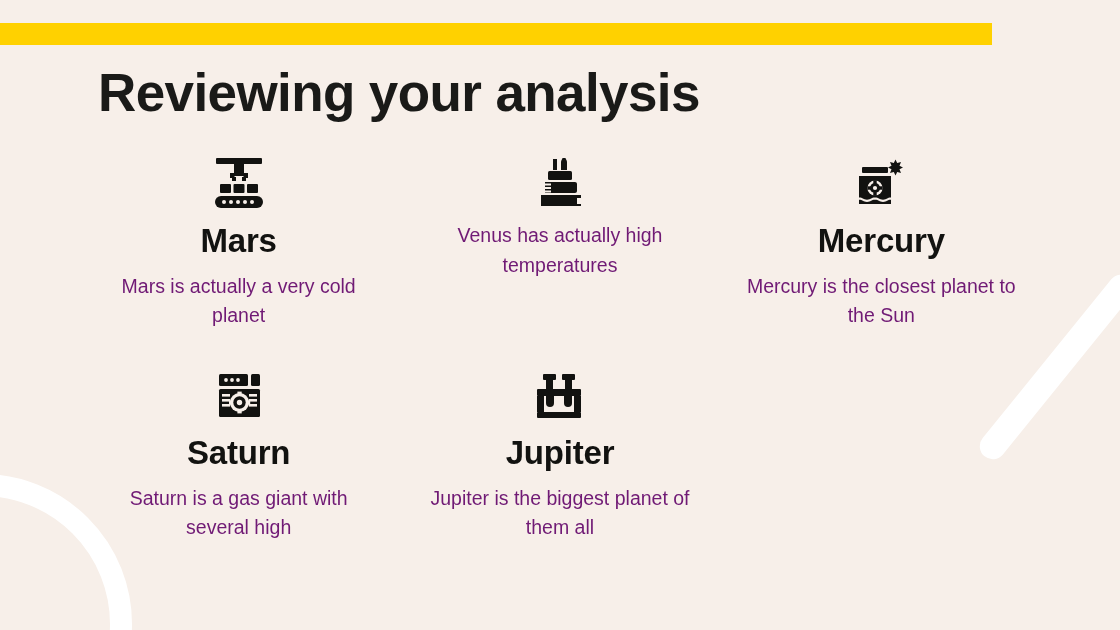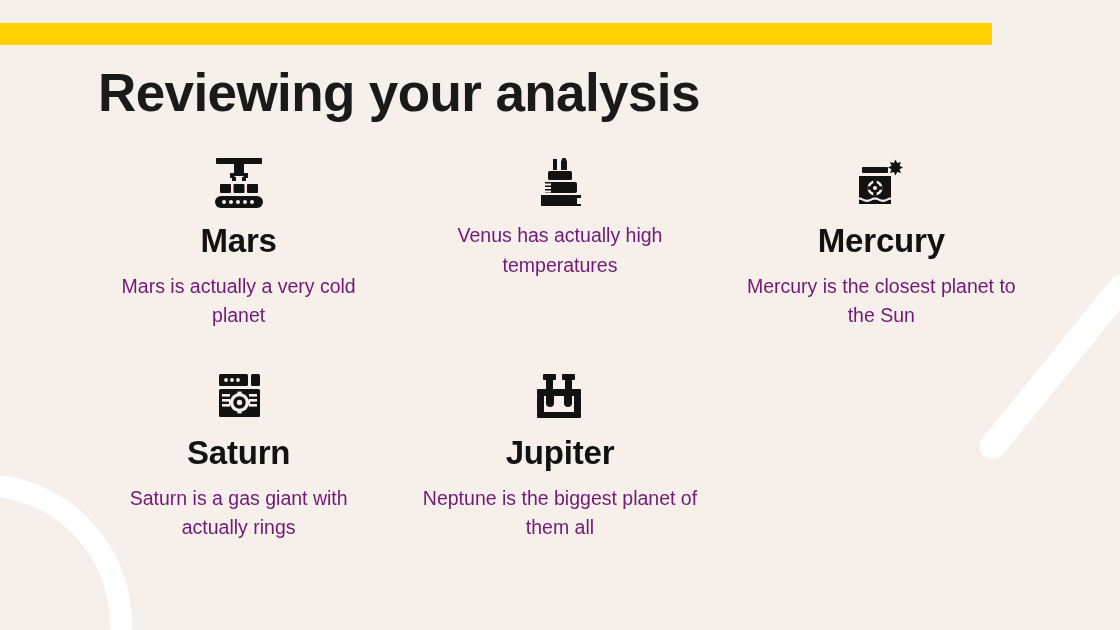--- a/index.html
+++ b/index.html
@@ -196,36 +196,36 @@
             <rect x="25.4" y="23.6" width="4.3" height="4.4"></rect>
             <rect x="25.4" y="41" width="4.3" height="4.4"></rect>
             <rect x="17" y="32.4" width="4.4" height="4.3"></rect>
             <rect x="33.8" y="32.4" width="4.4" height="4.3"></rect>
           </g>
           <circle cx="27.5" cy="34.5" r="6.2"></circle>
           <circle cx="27.5" cy="34.5" r="2.7" fill="#F7EFE9"></circle>
         </svg>
       </div>
       <div class="cell-title">Saturn</div>
-      <div class="cell-desc">Saturn is a gas giant with actually rings</div>
+      <div class="cell-desc">Saturn is a gas giant with several high</div>
     </div>
 
     <div class="cell">
       <div class="icon-wrap">
         <svg width="56" height="50" viewBox="0 0 56 50" fill="#121210" aria-hidden="true">
           <rect x="11" y="4" width="13" height="6" rx="1"></rect>
           <rect x="30" y="4" width="13" height="6" rx="1"></rect>
           <rect x="14" y="10" width="7" height="9"></rect>
           <rect x="33" y="10" width="7" height="9"></rect>
           <rect x="5" y="19" width="44" height="7" rx="1"></rect>
           <rect x="5" y="26" width="7" height="16"></rect>
           <rect x="42" y="26" width="7" height="16"></rect>
           <path d="M14 26h8v7a4 4 0 0 1-8 0z"></path>
           <path d="M32 26h8v7a4 4 0 0 1-8 0z"></path>
           <rect x="5" y="42" width="44" height="6" rx="1"></rect>
         </svg>
       </div>
       <div class="cell-title">Jupiter</div>
-      <div class="cell-desc">Neptune is the biggest planet of them all</div>
+      <div class="cell-desc">Jupiter is the biggest planet of them all</div>
     </div>
 
   </div>
 </div>
 
 </body></html>

